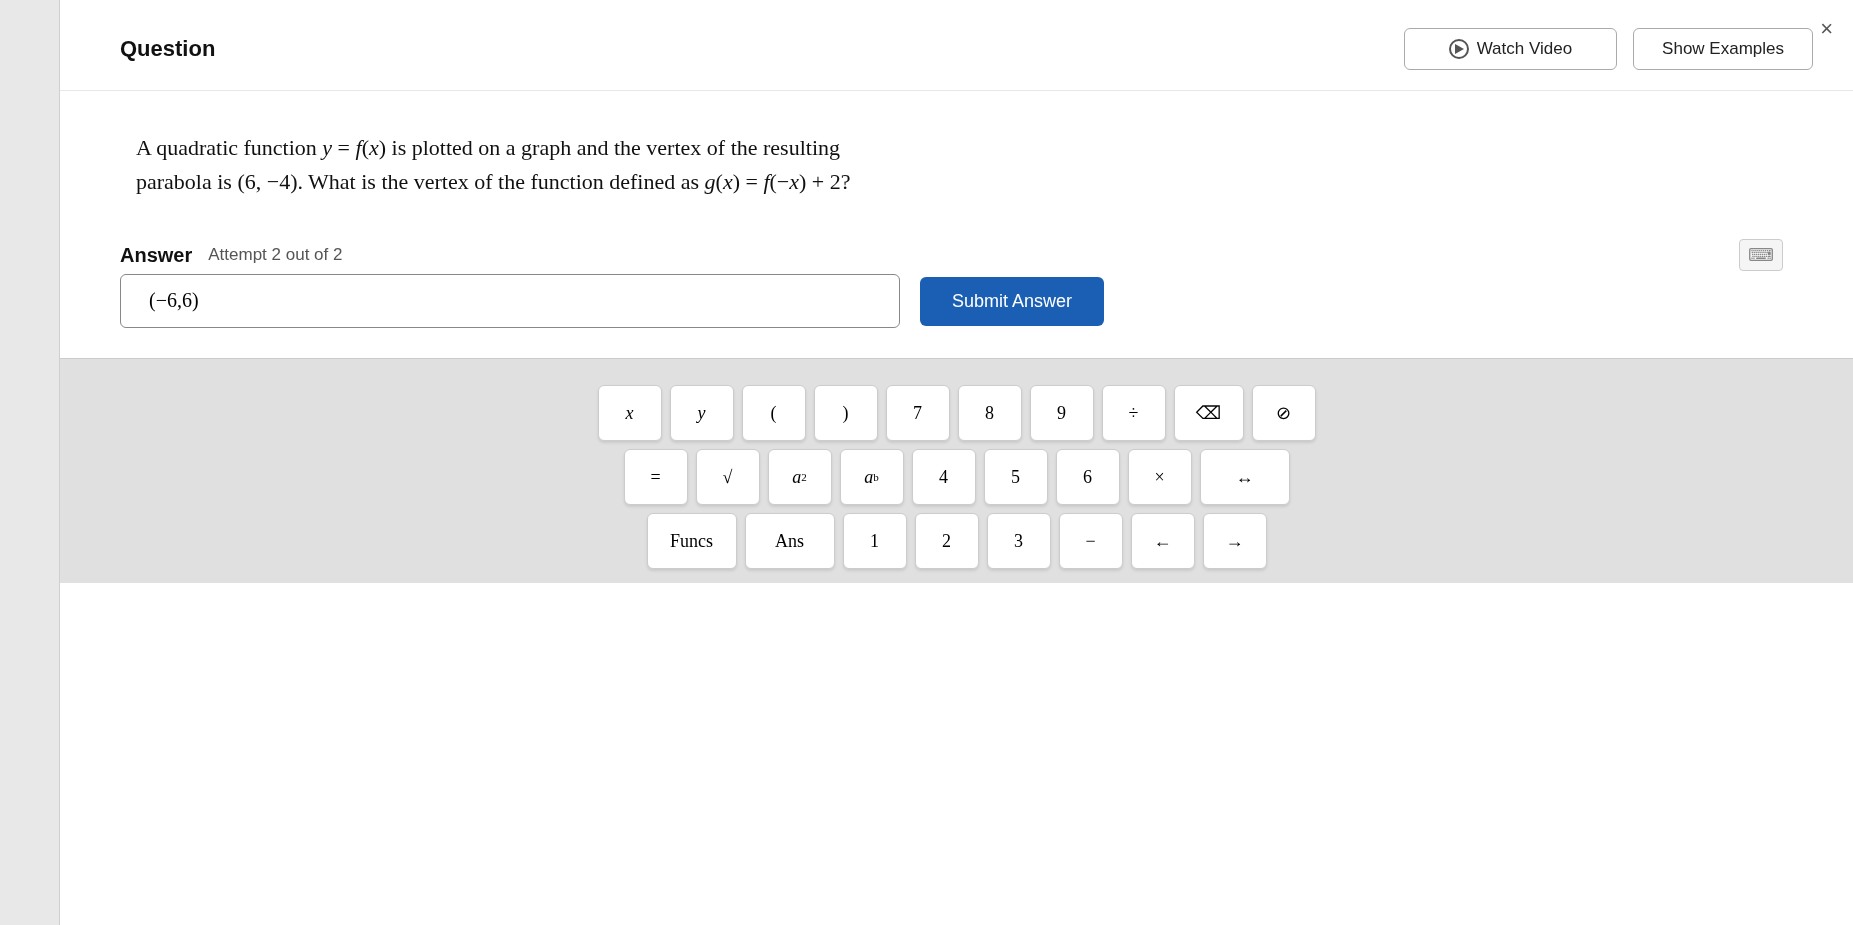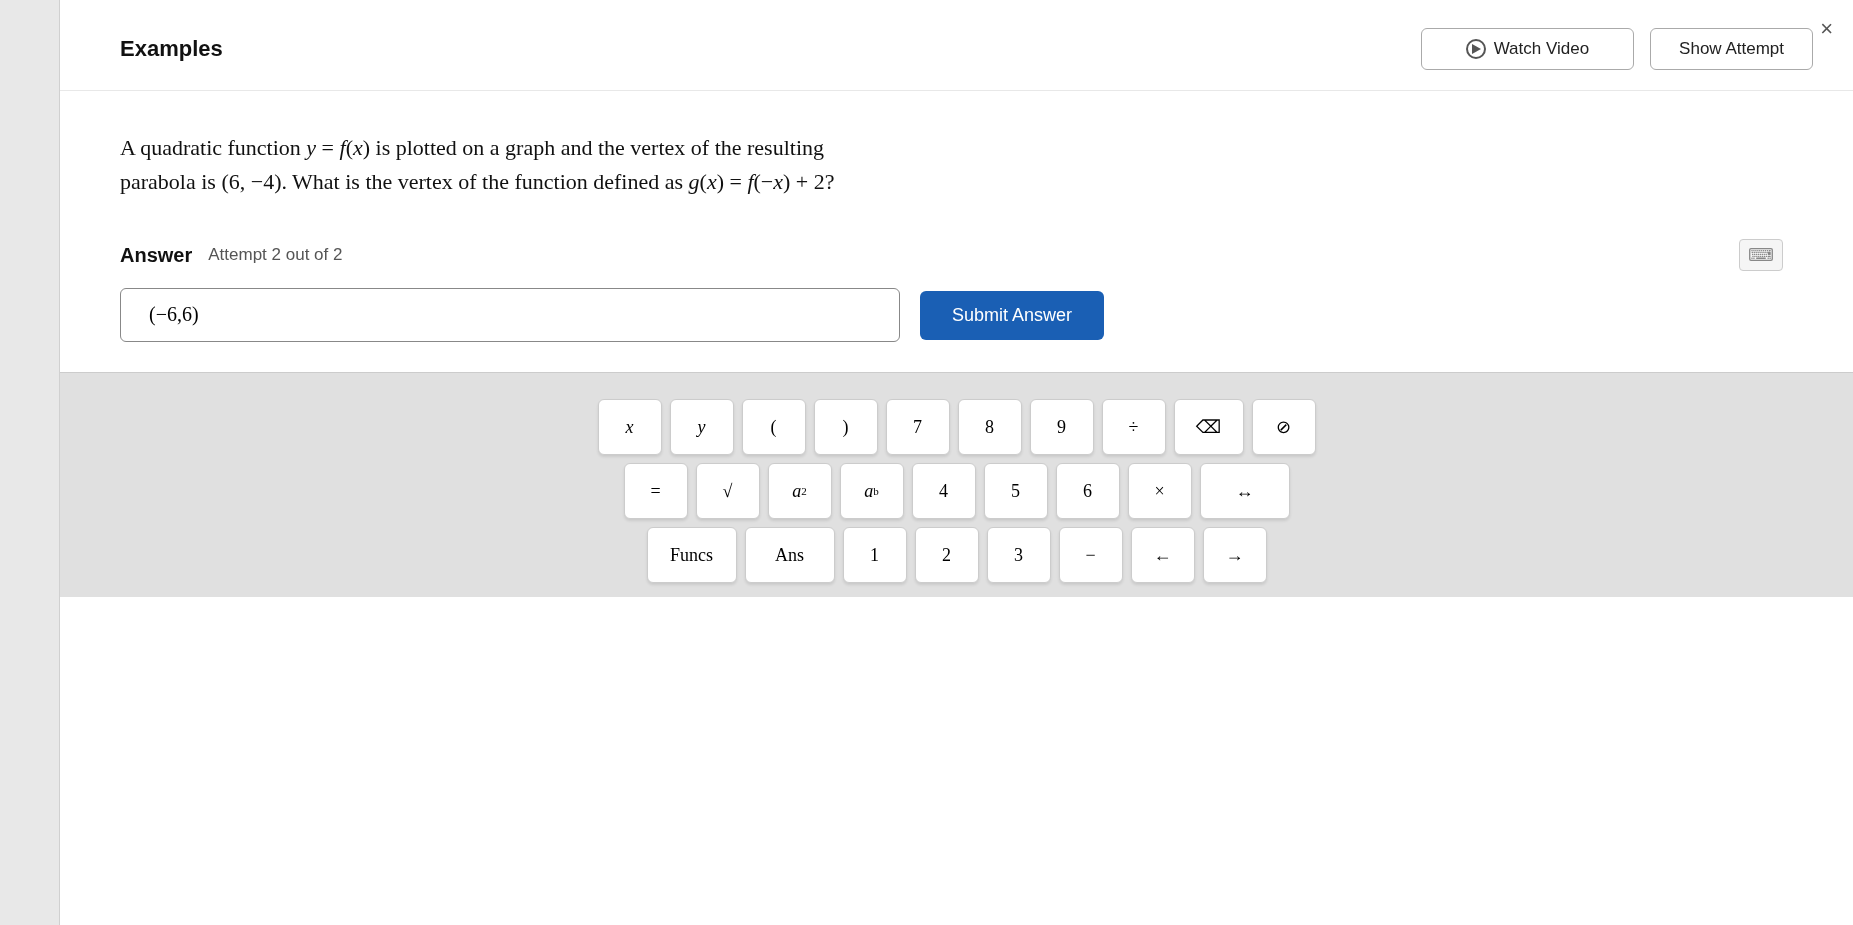--- a/index.html
+++ b/index.html
@@ -99,31 +99,32 @@
       cursor: pointer;
       color: #222;
     }
 
     .question-body {
       padding: 40px 60px 30px 60px;
       font-size: 22px;
       line-height: 1.55;
       color: #111;
       font-family: Georgia, serif;
+      margin-left: 16px;
     }
 
     .answer-section {
       padding: 10px 60px 20px 60px;
     }
 
     .answer-header {
       display: flex;
       align-items: center;
       gap: 16px;
-      margin-bottom: 17px;
+      margin-bottom: 3px;
     }
 
     .answer-label {
       font-size: 20px;
       font-weight: bold;
       font-family: Arial, sans-serif;
       color: #111;
     }
 
     .attempt-text {
@@ -231,28 +232,28 @@
 </head>
 <body>
 
 <div class="page-wrapper">
 
   <div class="left-sidebar"></div>
 
   <div class="main-content">
 
     <div class="header-row">
-      <span class="question-label">Examples</span>
+      <span class="question-label">Question</span>
       <div class="header-buttons">
         <button class="watch-video-btn">
           <span class="play-icon"></span>
           <span>Watch Video</span>
         </button>
         <button class="show-examples-btn">
-          <span>Show Attempt</span>
+          <span>Show Examples</span>
         </button>
       </div>
     </div>
 
     <div class="question-body">
       <p>
         A quadratic function <em>y</em> = <em>f</em>(<em>x</em>) is plotted on a graph and the vertex of the resulting
       </p>
       <p>
         parabola is (6, −4). What is the vertex of the function defined as <em>g</em>(<em>x</em>) = <em>f</em>(−<em>x</em>) + 2?

